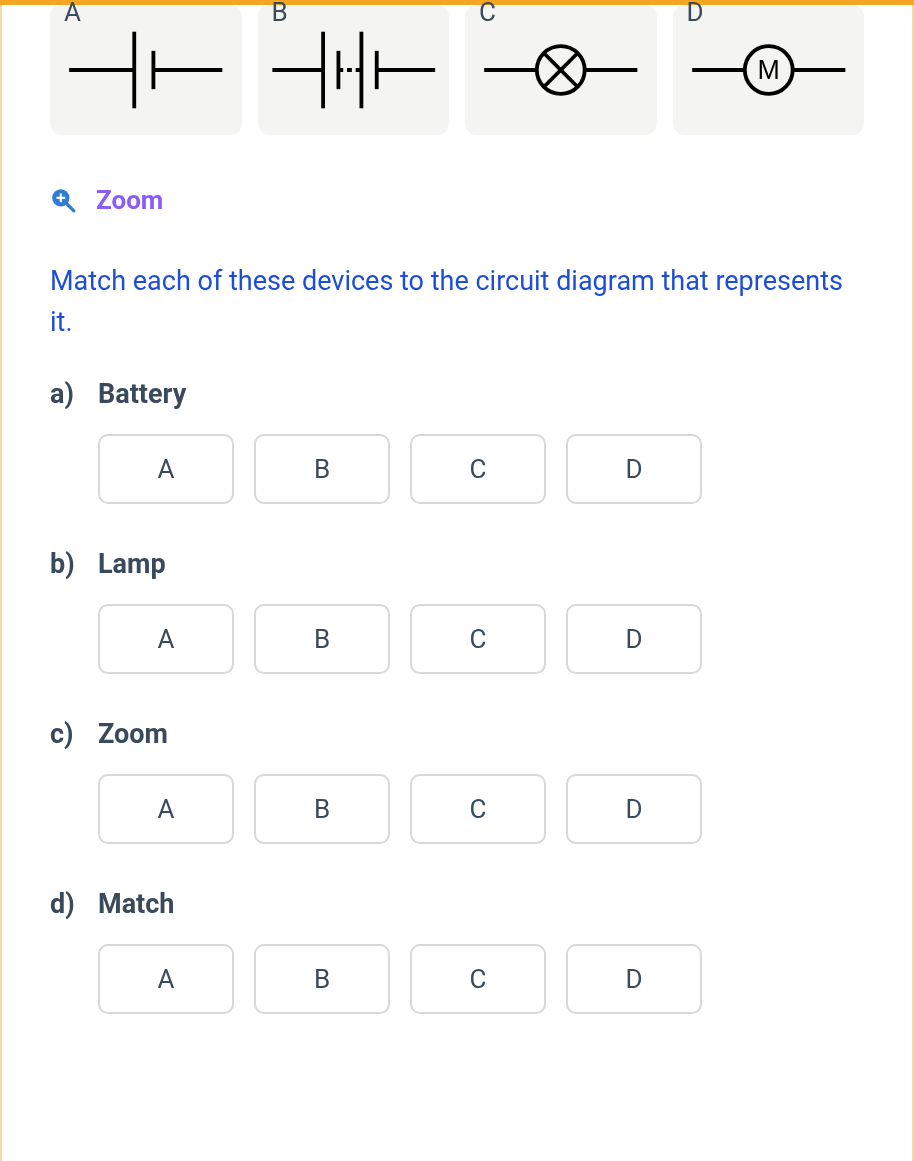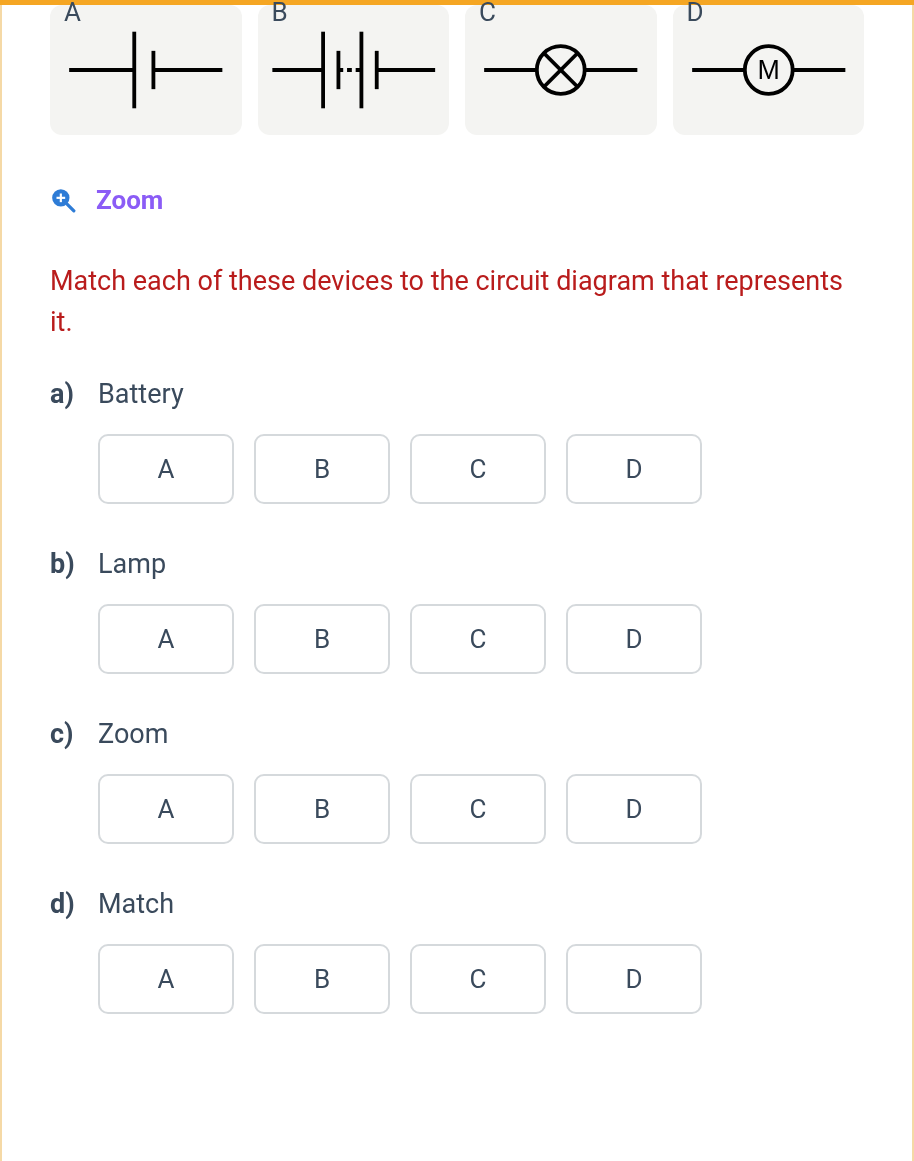--- a/index.html
+++ b/index.html
@@ -48,40 +48,40 @@
     font-size: 26px;
     cursor: pointer;
     margin-bottom: 46px;
   }
   .zoom-icon {
     width: 26px;
     height: 26px;
   }
   .question-text {
     font-size: 27px;
-    color: #b91c1c;
+    color: #1d4ed8;
     line-height: 1.5;
     margin-bottom: 36px;
   }
   .part {
     margin-bottom: 44px;
   }
   .part-header {
     display: flex;
     gap: 14px;
     font-size: 27px;
     color: #3a4a5c;
     margin-bottom: 24px;
   }
   .part-letter {
     font-weight: 700;
     width: 34px;
   }
   .part-title {
-    font-weight: 400;
+    font-weight: 700;
   }
   .options {
     display: flex;
     gap: 20px;
     padding-left: 48px;
   }
   .option-btn {
     width: 136px;
     height: 70px;
     border: 2px solid #d5d9dc;

